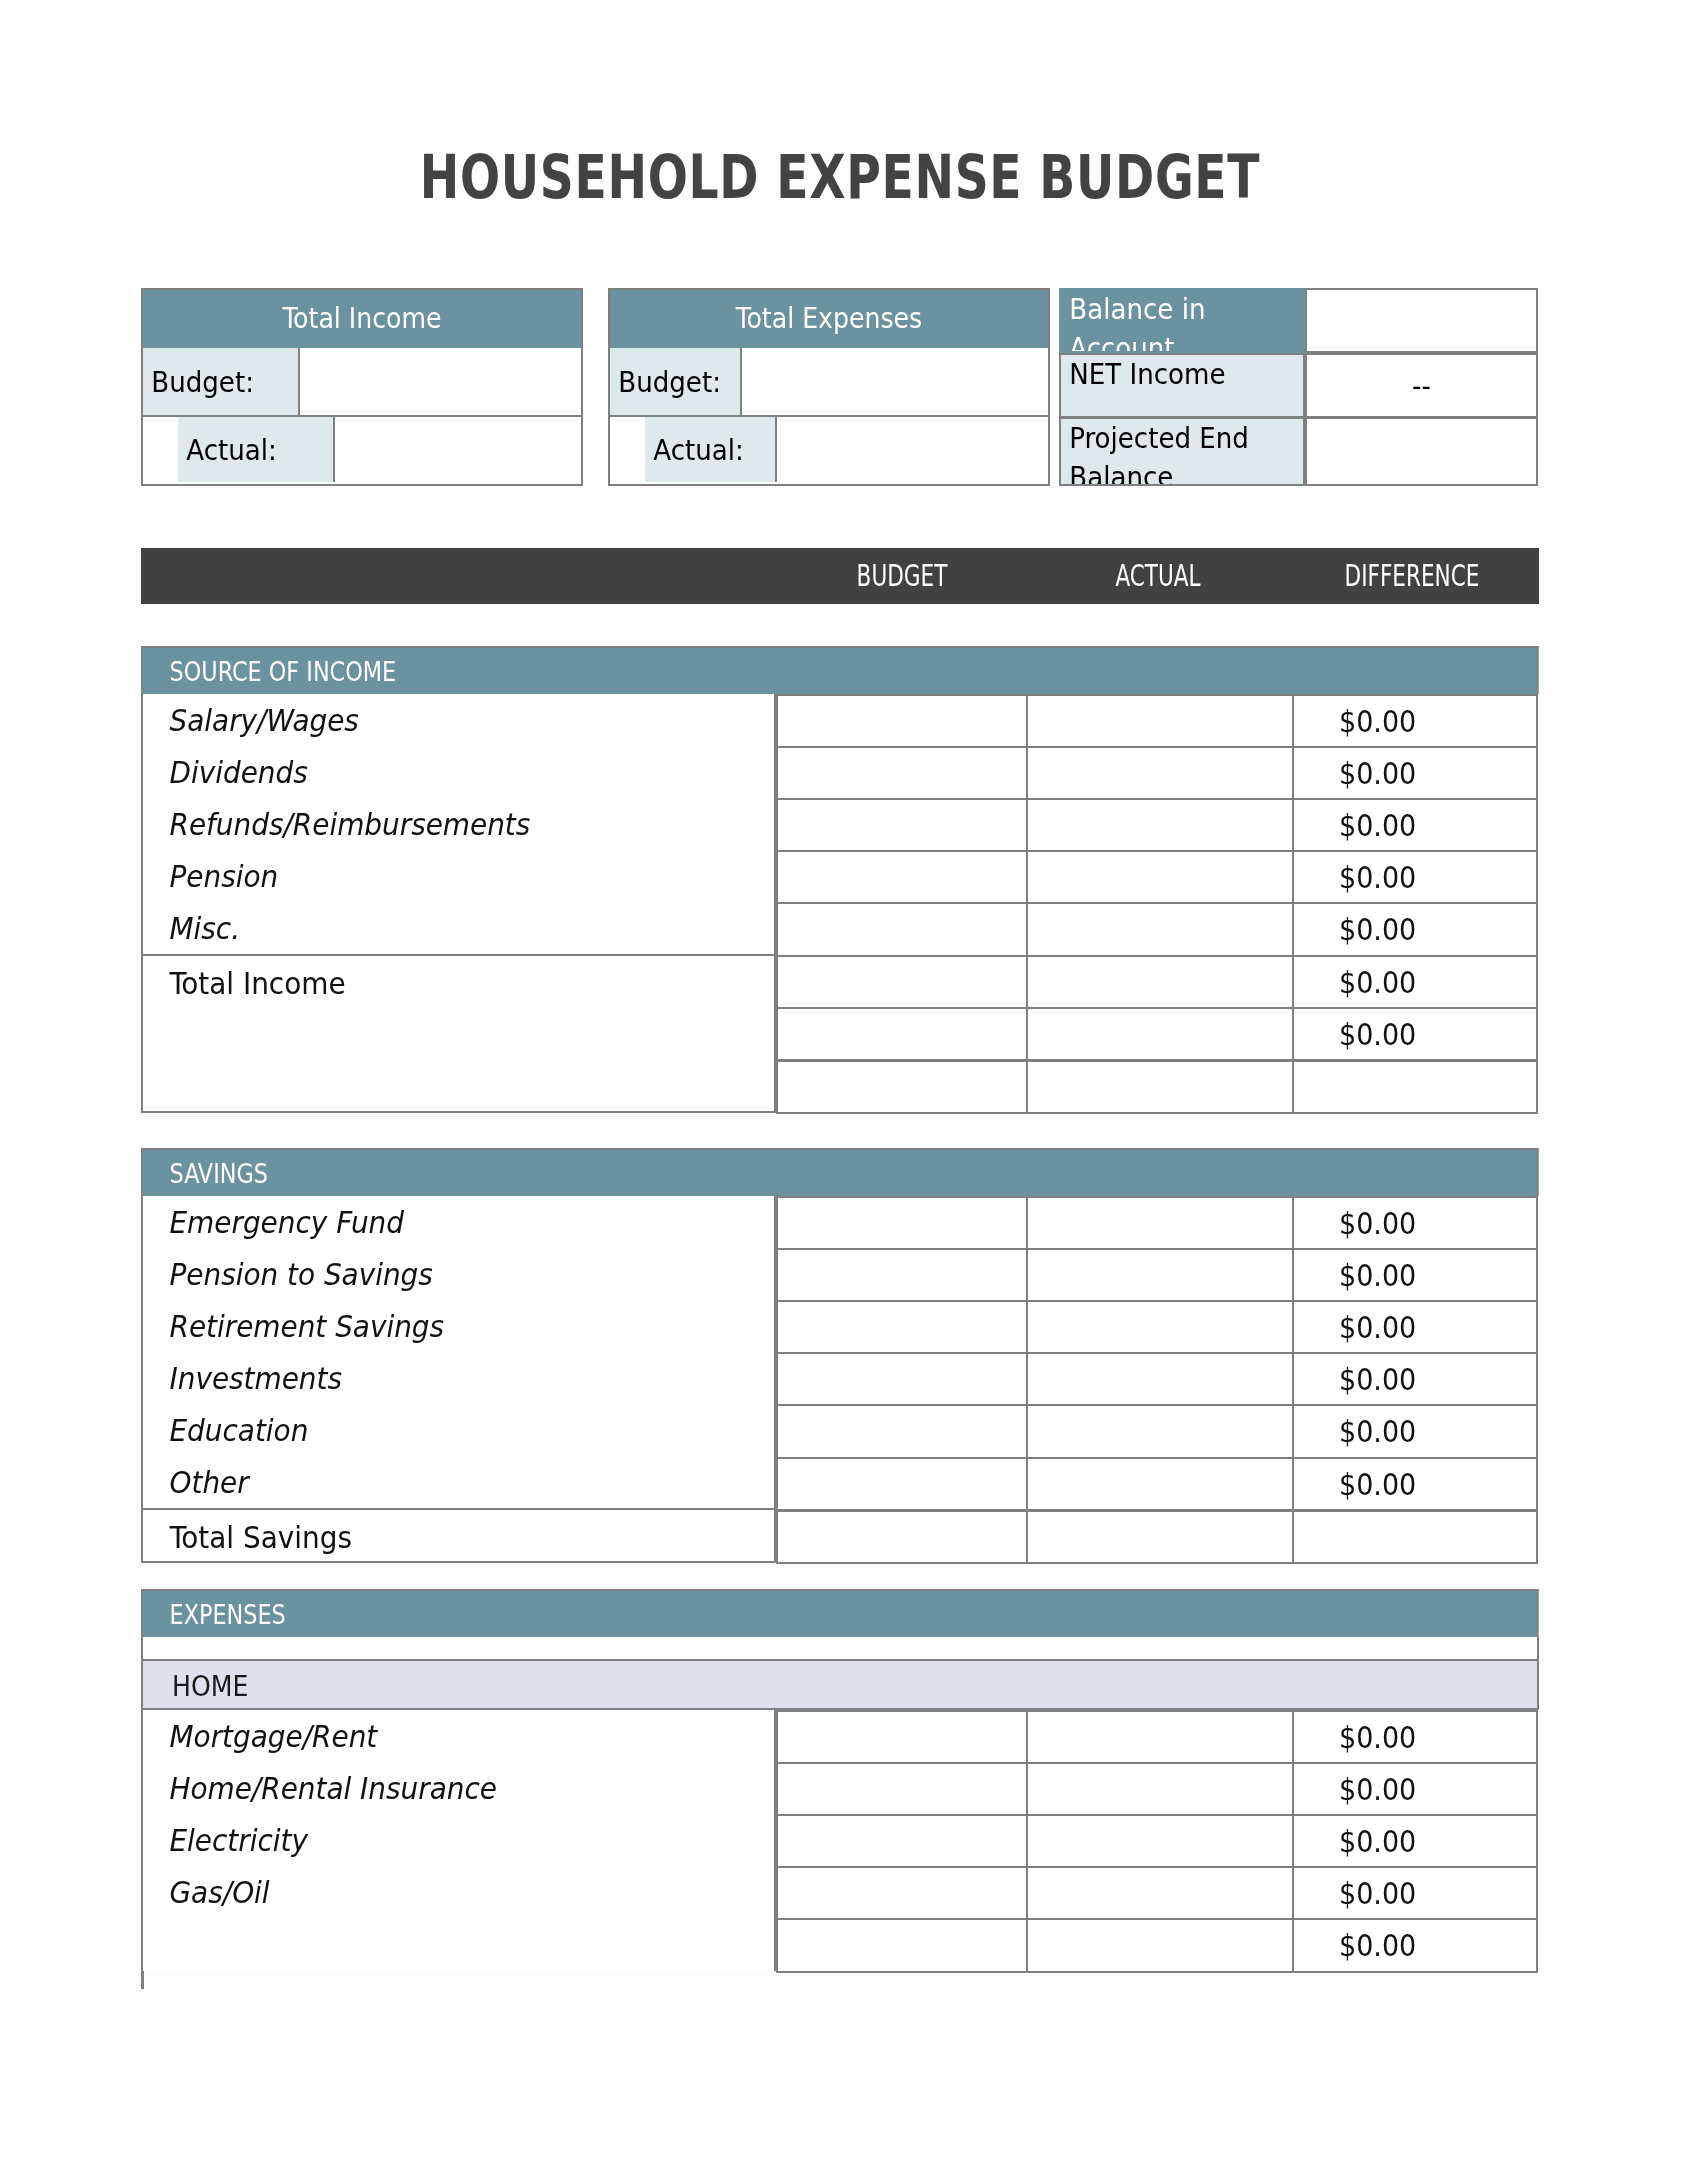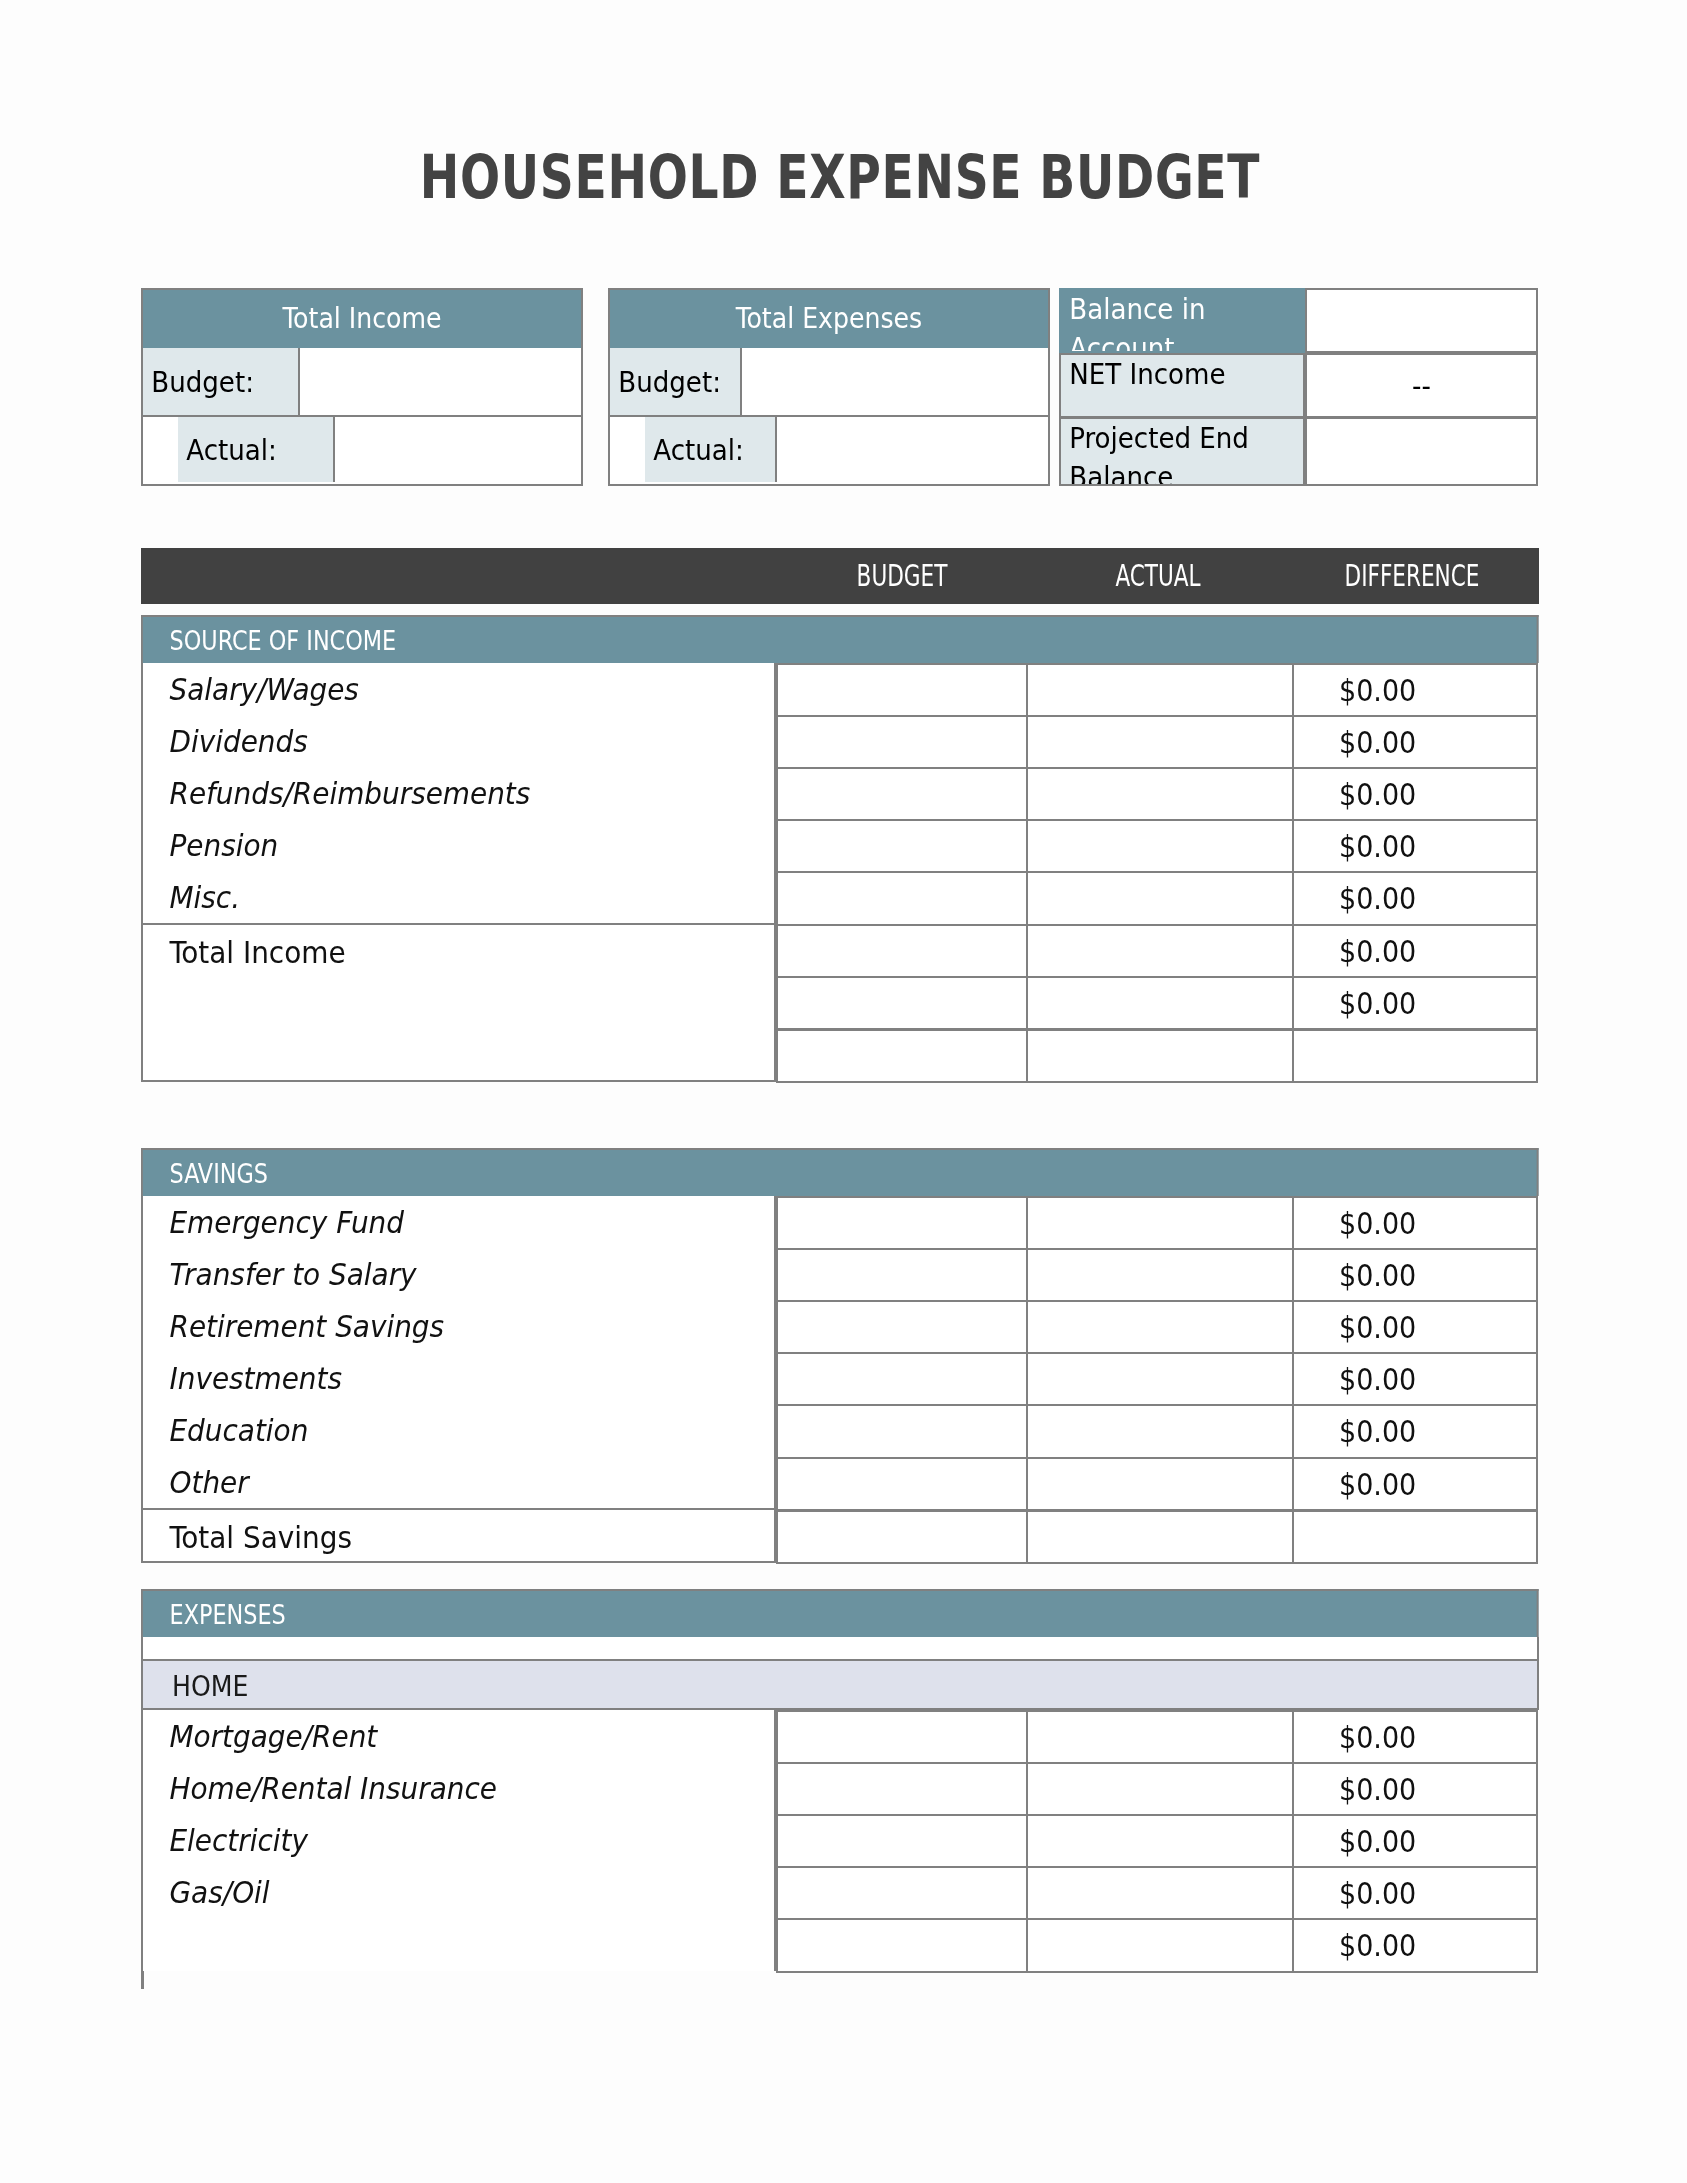--- a/index.html
+++ b/index.html
@@ -291,21 +291,21 @@
 
   </div>
 
   <div class="colbar">
     <span class="c-budget">BUDGET</span>
     <span class="c-actual">ACTUAL</span>
     <span class="c-difference">DIFFERENCE</span>
   </div>
 
   <div id="sections-host">
-      <div class="section" style="top: 615px;">
+      <div class="section" style="top: 646px;">
         <div class="sec-header">SOURCE OF INCOME</div>
         <div class="sec-body" style="height: 419px;">
           <div class="labelcol" style="height: 419px;">
             <div class="lbl">Salary/Wages</div>
             <div class="lbl">Dividends</div>
             <div class="lbl">Refunds/Reimbursements</div>
             <div class="lbl">Pension</div>
             <div class="lbl">Misc.</div>
             <div class="lbl total">Total Income</div>
           </div>
@@ -333,21 +333,21 @@
           <div class="vcell budget totalrow" style="top: 365px; height: 55px;"></div>
           <div class="vcell actual totalrow" style="top: 365px; height: 55px;"></div>
           <div class="vcell diff totalrow" style="top: 365px; height: 55px;"></div>
         </div>
       </div>
       <div class="section" style="top: 1148px;">
         <div class="sec-header">SAVINGS</div>
         <div class="sec-body" style="height: 367px;">
           <div class="labelcol" style="height: 367px;">
             <div class="lbl">Emergency Fund</div>
-            <div class="lbl">Transfer to Salary</div>
+            <div class="lbl">Pension to Savings</div>
             <div class="lbl">Retirement Savings</div>
             <div class="lbl">Investments</div>
             <div class="lbl">Education</div>
             <div class="lbl">Other</div>
             <div class="lbl total">Total Savings</div>
           </div>
           <div class="vcell budget" style="top: 0px; height: 55px;"></div>
           <div class="vcell actual" style="top: 0px; height: 55px;"></div>
           <div class="vcell diff" style="top: 0px; height: 55px;">$0.00</div>
           <div class="vcell budget" style="top: 52px; height: 55px;"></div>

